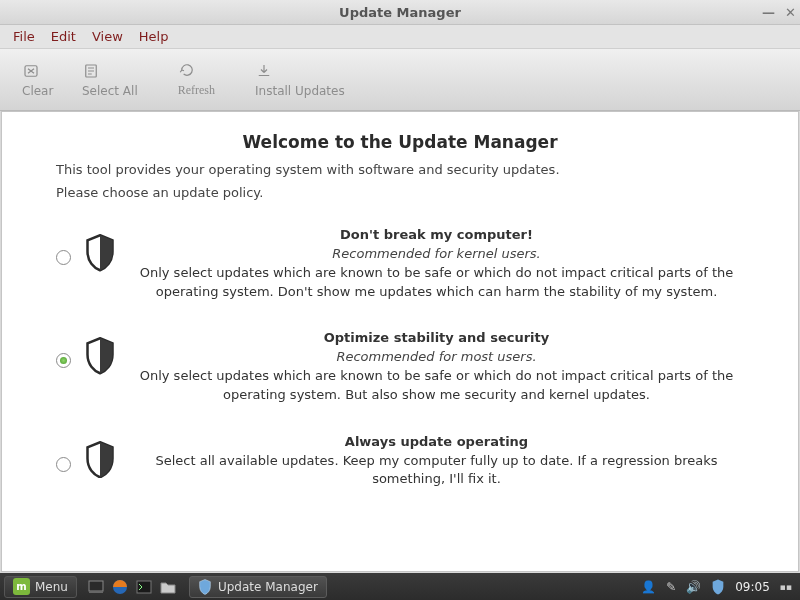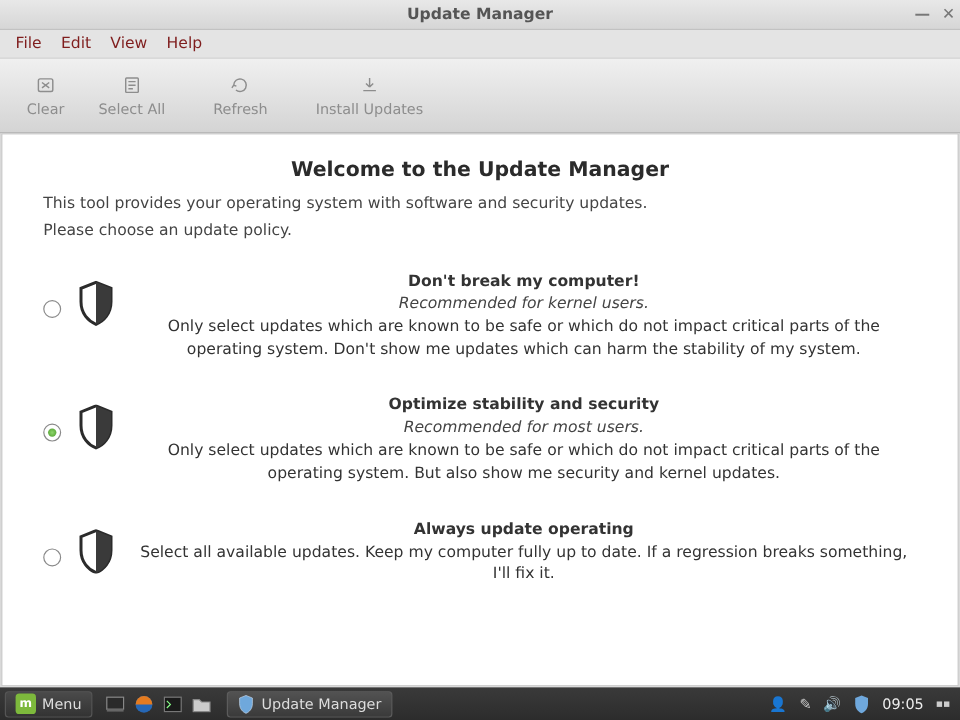--- a/index.html
+++ b/index.html
@@ -39,33 +39,33 @@
 }
 .menubar .mitem { padding: 2px 7px; cursor: pointer; }
 .toolbar {
   height: 62px;
   background: linear-gradient(#f0f0f0, #d4d4d4);
   border-bottom: 1px solid #b9b9b9;
   display: flex; align-items: center;
   padding: 0 8px;
 }
 .toolbar .tbtn {
-  display: flex; flex-direction: column; align-items: center;
+  display: flex; flex-direction: column; 
   justify-content: center;
   padding: 4px 14px;
   color: #8d8d8d; font-size: 12px;
   cursor: pointer; gap: 4px;
   min-width: 60px;
 }
 .toolbar .tbtn svg { width: 18px; height: 18px; fill: none; stroke: #8d8d8d; stroke-width: 1.6; }
 .content {
   flex: 1; background: #ffffff;
   border: 1px solid #c5c5c5;
   margin: 0 1px 1px 1px;
-  padding: 20px 34px;
+  padding: 20px 54px;
   overflow: auto;
   color: #333;
 }
 .content h2 {
   text-align: center; font-size: 17px; font-weight: bold;
   margin-bottom: 10px; color: #2b2b2b;
 }
 .content .sub {
   text-align: left; font-size: 13px; color: #444;
   margin-bottom: 8px;
@@ -153,21 +153,21 @@
         </svg>
       <span>Clear</span>
     </div>
     <div class="tbtn">
       <svg viewBox="0 0 24 24">
           <rect x="5" y="4" width="14" height="16" rx="1"></rect>
           <path d="M8 8h8M8 12h8M8 16h5"></path>
         </svg>
       <span>Select All</span>
     </div>
-    <div class="tbtn" style="margin-left:12px;">
+    <div class="tbtn" style="margin-left:12px;font-family:Liberation Serif, serif;">
       <svg viewBox="0 0 24 24">
           <path d="M5 12a7 7 0 1 1 2.5 5.4M5 12l-2 3M5 12l3 1"></path>
         </svg>
       <span>Refresh</span>
     </div>
     <div class="tbtn" style="margin-left:12px;">
       <svg viewBox="0 0 24 24">
           <path d="M12 4v10M12 14l-4-4M12 14l4-4M5 18h14"></path>
         </svg>
       <span>Install Updates</span>

